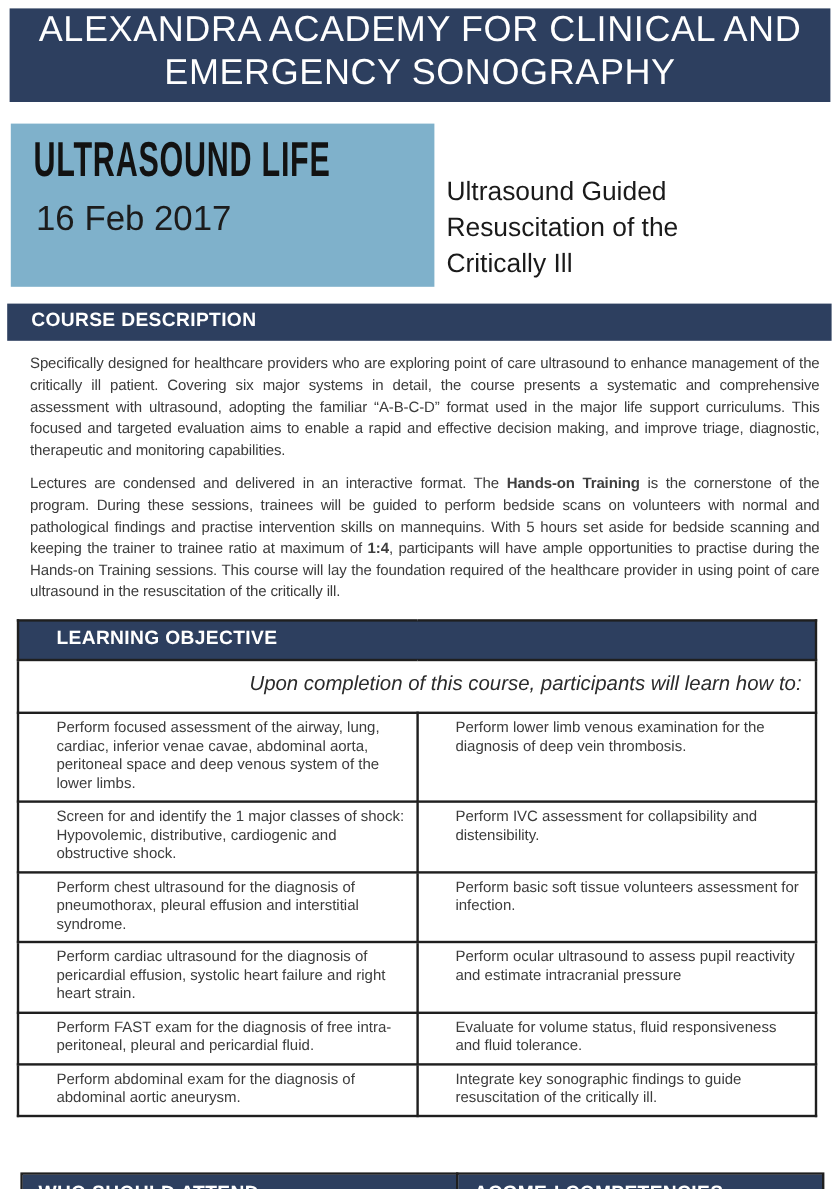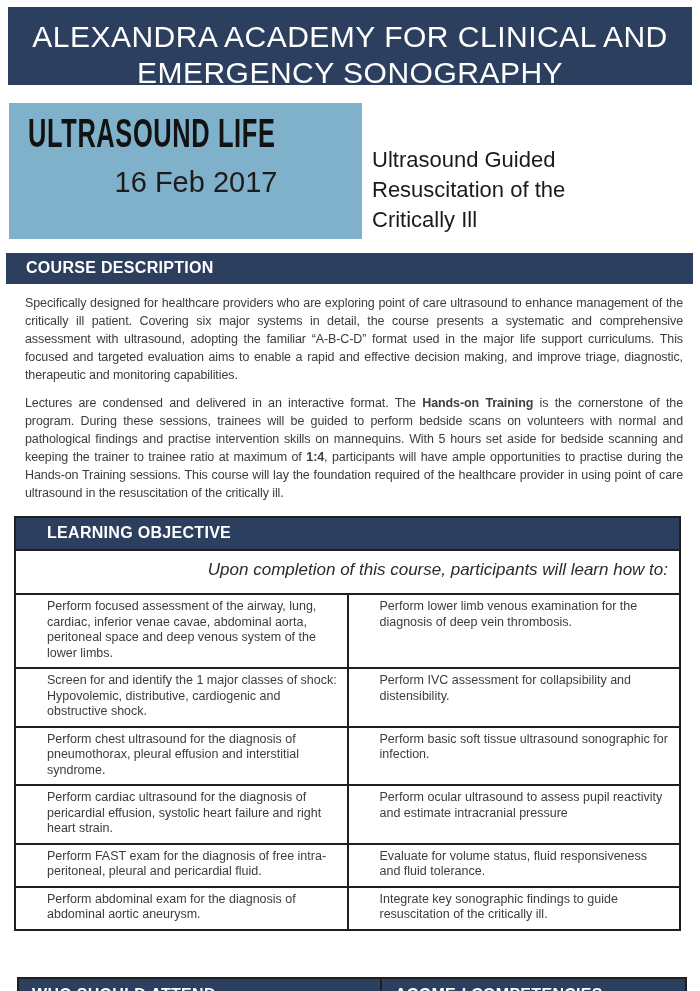--- a/index.html
+++ b/index.html
@@ -10,36 +10,36 @@
   }
   *{box-sizing:border-box;}
   html,body{margin:0;padding:0;}
   body{
     width:700px;height:991px;overflow:hidden;background:#ffffff;
     font-family:"Liberation Sans","DejaVu Sans",sans-serif;color:var(--ink);
   }
   
   .banner{
     margin:7px 8px 0 8px;height:78px;background:var(--navy);color:#fff;
-    text-align:center;padding-top:12px;font-size:30px;line-height:36px;
+    text-align:center;padding-top:0;font-size:30px;line-height:36px;
     letter-spacing:0.5px;
   }
   
   .hero{margin:18px 0 0 9px;display:flex;}
   .hero-card{
     width:353px;height:136px;background:var(--blue);padding-top:8px;color:#121212;
   }
   .title-line{white-space:nowrap;line-height:45px;}
   .title-line .tl{
     display:inline-block;transform:scaleX(0.62);transform-origin:0 50%;
     font-weight:700;font-size:41px;letter-spacing:1px;color:#121212;
   }
   .tl1{margin-left:19px;}
   .tl2{margin-left:4px;}
-  .hero-date{font-size:29px;margin:2px 0 0 21px;color:#1c1c1c;text-align:center;}
+  .hero-date{font-size:29px;margin:2px 0 0 21px;color:#1c1c1c;}
   .hero-subtitle{
     margin-left:10px;padding-top:42px;width:235px;font-size:22px;
     line-height:30px;color:#1a1a1a;
   }
   
   .section-bar{
     margin:14px 7px 0 6px;background:var(--navy);color:#fff;font-weight:700;
     font-size:16px;padding:6px 0 7px 20px;letter-spacing:0.3px;
   }
   
@@ -107,21 +107,21 @@
   <tr>
     <td class="lo-cell">Perform focused assessment of the airway, lung, cardiac, inferior venae cavae, abdominal aorta, peritoneal space and deep venous system of the lower limbs.</td>
     <td class="lo-cell">Perform lower limb venous examination for the diagnosis of deep vein thrombosis.</td>
   </tr>
   <tr>
     <td class="lo-cell">Screen for and identify the 1 major classes of shock: Hypovolemic, distributive, cardiogenic and obstructive shock.</td>
     <td class="lo-cell">Perform IVC assessment for collapsibility and distensibility.</td>
   </tr>
   <tr>
     <td class="lo-cell">Perform chest ultrasound for the diagnosis of pneumothorax, pleural effusion and interstitial syndrome.</td>
-    <td class="lo-cell">Perform basic soft tissue ultrasound sonographic for infection.</td>
+    <td class="lo-cell">Perform basic soft tissue volunteers assessment for infection.</td>
   </tr>
   <tr>
     <td class="lo-cell">Perform cardiac ultrasound for the diagnosis of pericardial effusion, systolic heart failure and right heart strain.</td>
     <td class="lo-cell">Perform ocular ultrasound to assess pupil reactivity and estimate intracranial pressure</td>
   </tr>
   <tr>
     <td class="lo-cell">Perform FAST exam for the diagnosis of free intra-peritoneal, pleural and pericardial fluid.</td>
     <td class="lo-cell">Evaluate for volume status, fluid responsiveness and fluid tolerance.</td>
   </tr>
   <tr>

